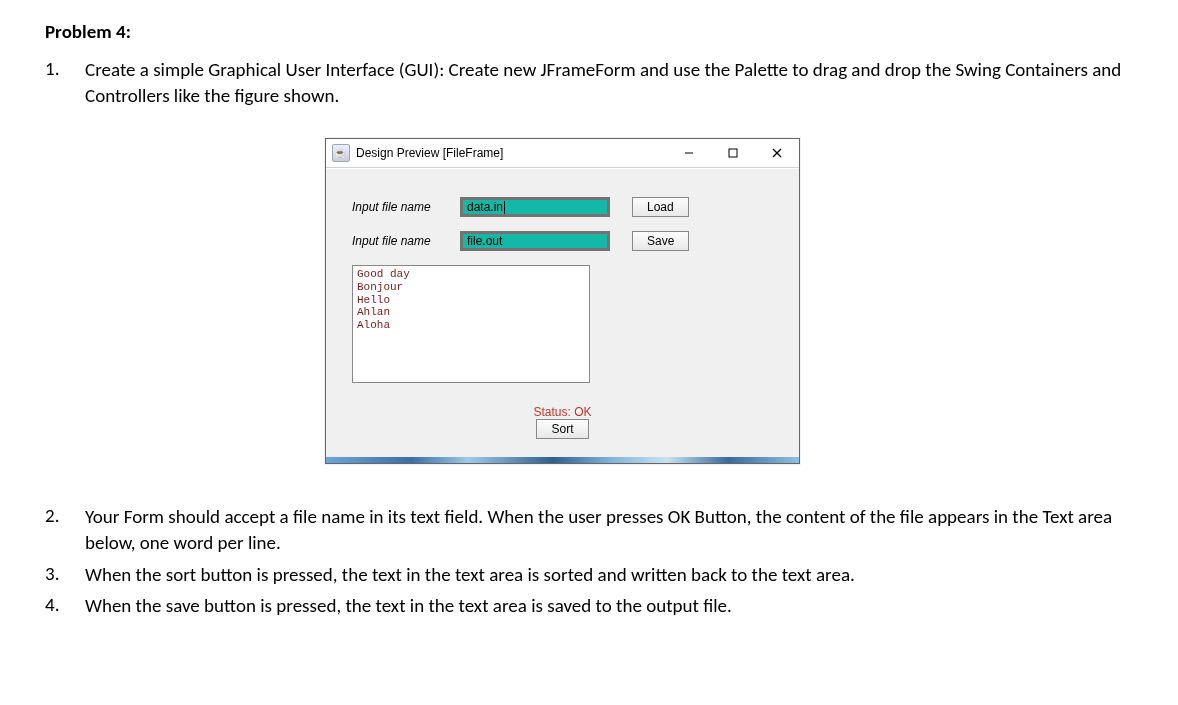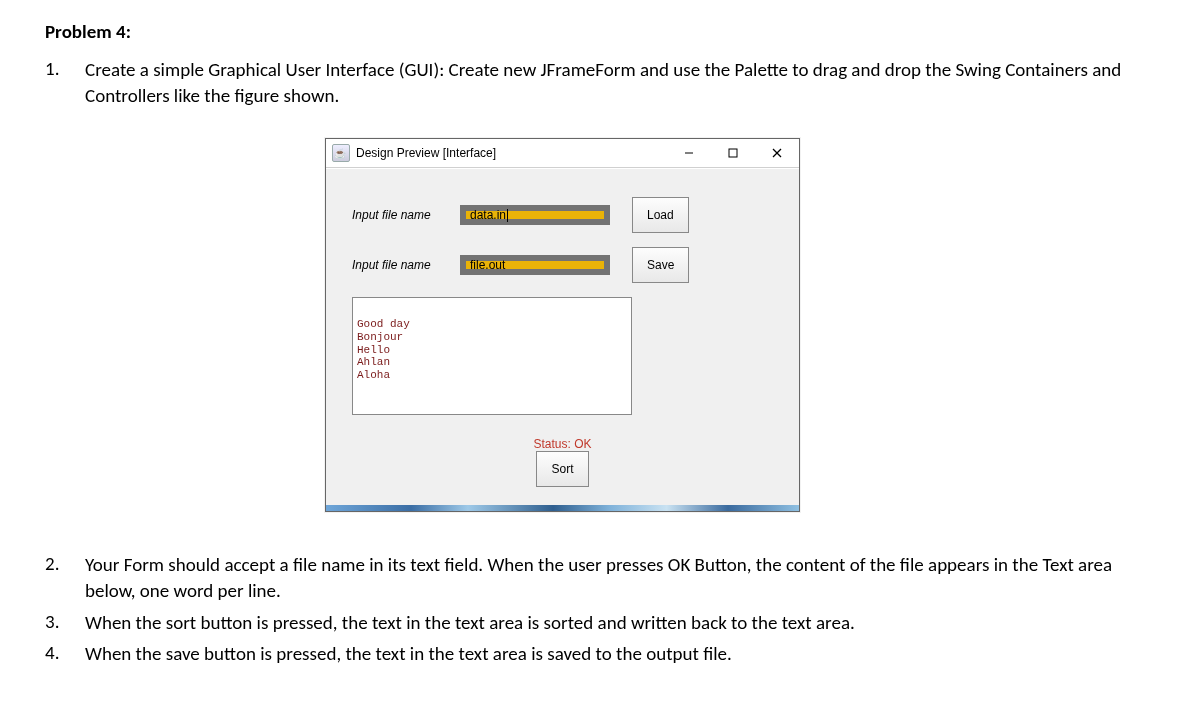--- a/index.html
+++ b/index.html
@@ -95,55 +95,55 @@
   }
   .form-label {
     width: 108px;
     font-size: 12px;
     color: #000;
     font-style: italic;
   }
   .form-input {
     width: 150px;
     height: 20px;
-    border: 6px solid #737373;
-    background: #eab308;
+    border: 3px solid #737373;
+    background: #14b8a6;
     padding: 0 4px;
     font-size: 12px;
     box-sizing: border-box;
     display: flex;
     align-items: center;
     position: relative;
   }
   .caret {
     display: inline-block;
     width: 1px; height: 13px;
     background: #000;
     margin-left: 1px;
     vertical-align: middle;
   }
   .form-gap {
     width: 22px;
   }
   .swing-btn {
     border: 1px solid #888;
     background: linear-gradient(#fdfdfd,#e8e8e8);
-    padding: 10px 14px;
+    padding: 2px 14px;
     font-size: 12px;
     min-width: 52px;
     text-align: left;
     box-sizing: border-box;
   }
   .textarea {
     margin-top: 6px;
-    width: 280px;
+    width: 238px;
     height: 118px;
     border: 1px solid #888;
     background: #fff;
-    padding: 20px 4px;
+    padding: 2px 4px;
     font-family: "Courier New", monospace;
     font-size: 11px;
     line-height: 1.15;
     color: #7a1a1a;
     white-space: pre;
     box-sizing: border-box;
   }
   .status-row {
     display: flex;
     align-items: center;
@@ -169,21 +169,21 @@
   <div class="title">Problem 4:</div>
 
   <div class="list-row">
     <div class="list-num">1.</div>
     <div class="list-body">Create a simple Graphical User Interface (GUI):  Create new JFrameForm and use the Palette to drag and drop the Swing Containers and Controllers like the figure shown.</div>
   </div>
 
   <div class="window-wrap">
     <div class="titlebar">
       <div class="java-icon">☕</div>
-      <div class="tb-title">Design Preview [Interface]</div>
+      <div class="tb-title">Design Preview [FileFrame]</div>
       <div class="tb-controls">
         <div class="tb-btn">
           <svg viewBox="0 0 10 10">
               <line x1="1" y1="5" x2="9" y2="5" stroke="#000" stroke-width="1"></line>
             </svg>
         </div>
         <div class="tb-btn">
           <svg viewBox="0 0 10 10">
               <rect x="1" y="1" width="8" height="8" fill="none" stroke="#000" stroke-width="1"></rect>
             </svg>

